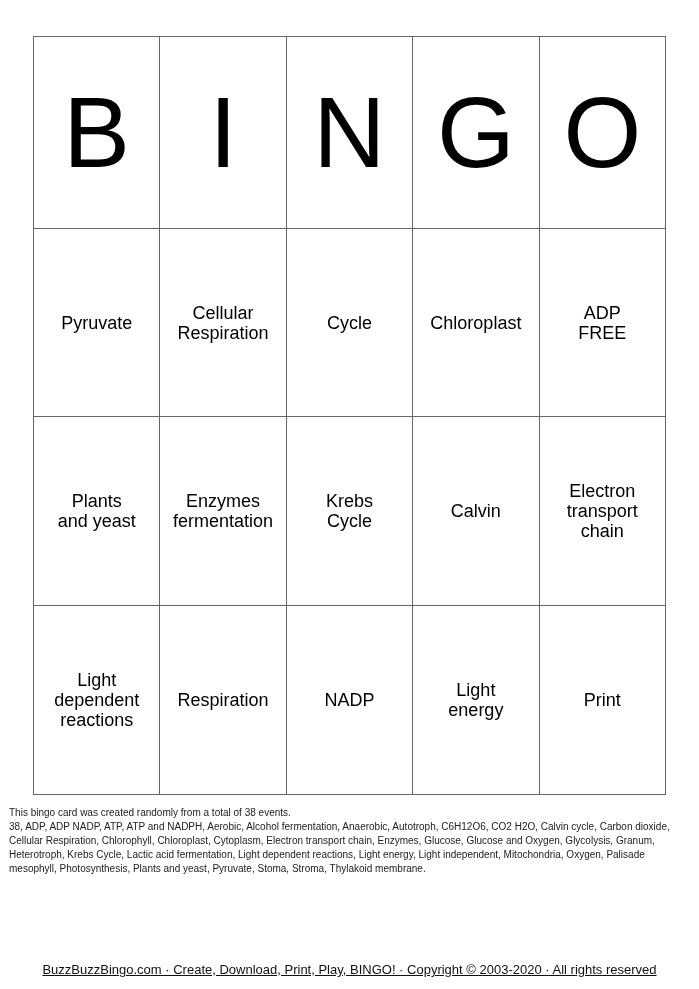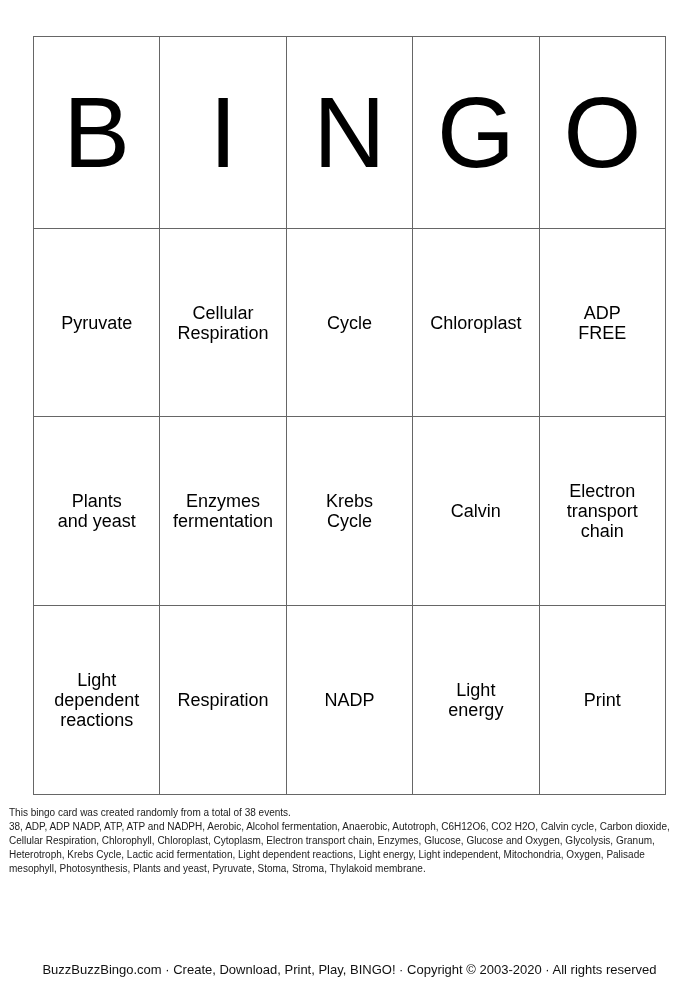--- a/index.html
+++ b/index.html
@@ -9,21 +9,21 @@
           border-collapse: collapse; table-layout: fixed; }
   .card td { border: 1px solid #666; text-align: center; vertical-align: middle;
              width: 126px; height: 126px; padding: 0 4px; box-sizing: border-box;
              font-size: 18px; line-height: 20px; white-space: pre-line; }
   .card th { border: 1px solid #666; text-align: center; vertical-align: middle;
              height: 127px; font-weight: normal; font-size: 100px; line-height: 100px;
              padding: 0; }
   .info { position: absolute; left: 9px; top: 806px; width: 682px;
           font-size: 10px; line-height: 14px; color: #222; }
   .footer { position: absolute; left: 0; top: 962px; width: 699px; text-align: center;
-            font-size: 13px; color: #111; }
+            font-size: 13px; color: #111; text-decoration: underline; }
 </style>
 </head>
 <body>
 
 <table class="card">
   <tbody>
       <tr>
     <th>B</th>
     <th>I</th>
     <th>N</th>

